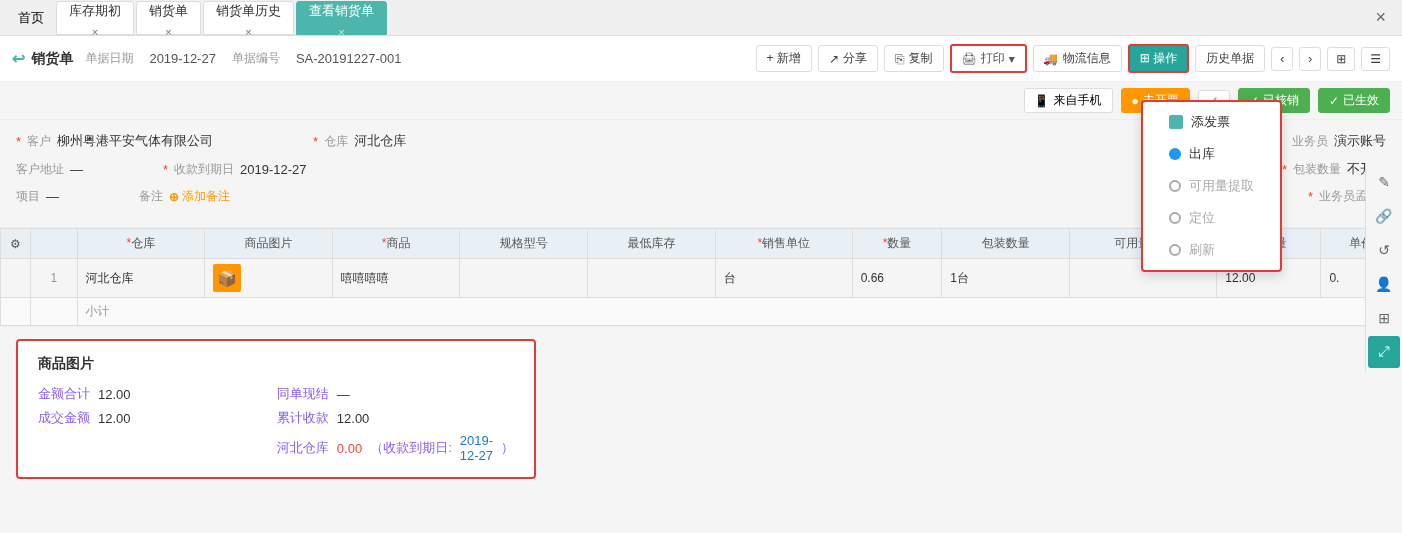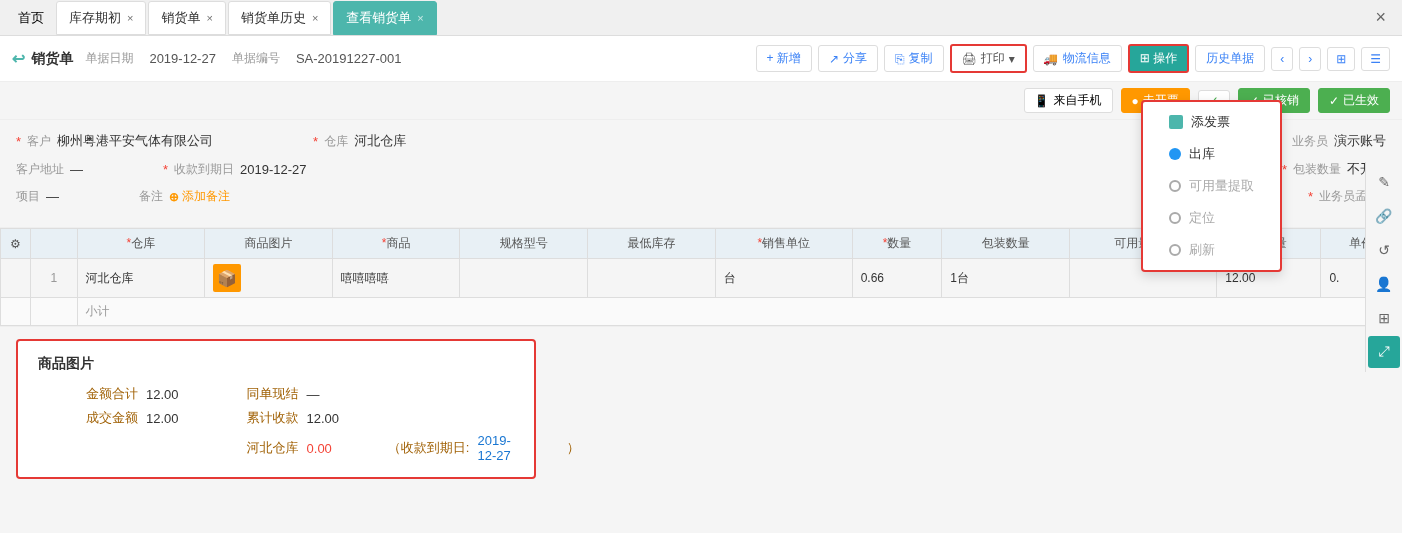--- a/index.html
+++ b/index.html
@@ -5,40 +5,40 @@
     * { box-sizing: border-box; margin: 0; padding: 0; }
     body { font-family: 'Microsoft YaHei', Arial, sans-serif; font-size: 13px; background: #f5f5f5; color: #333; }
 
     
     .tab-bar {
       display: flex; align-items: center; background: #f0f0f0; border-bottom: 1px solid #ddd;
       padding: 0 8px; height: 36px; gap: 2px;
     }
     .tab {
       display: flex; align-items: center; padding: 0 12px; height: 34px; background: #fff;
-      border: 1px solid #ddd; border-radius: 3px 3px 0 0; cursor: pointer; font-size: 13px; gap: 6px;
+      border: 1px solid #ddd; border-radius: 3px 3px 0 0; cursor: pointer; font-size: 13px; gap: 6px; flex-direction: column;
     }
     .tab.active { background: #4db6ac; color: #fff; border-color: #4db6ac; }
     .tab-close { font-size: 11px; cursor: pointer; opacity: 0.7; }
     .tab-home { background: none; border: none; font-size: 13px; padding: 0 10px; cursor: pointer; }
     .tab-bar-right { margin-left: auto; display: flex; align-items: center; }
     .close-btn { font-size: 18px; cursor: pointer; color: #666; padding: 0 8px; }
 
     
     .doc-header {
       display: flex; align-items: center; padding: 8px 12px; border-bottom: 1px solid #eee;
       background: #fff; gap: 12px;
     }
     .doc-title { display: flex; align-items: center; gap: 6px; font-size: 14px; font-weight: bold; }
     .doc-title-icon { color: #4db6ac; font-size: 16px; }
     .doc-meta { display: flex; align-items: center; gap: 16px; font-size: 13px; color: #555; }
     .doc-actions { margin-left: auto; display: flex; align-items: center; gap: 6px; }
     .action-btn {
       display: flex; align-items: center; gap: 4px; padding: 4px 10px; border: 1px solid #ddd;
-      border-radius: 3px; background: #fff; cursor: pointer; font-size: 12px; color: #3b82f6;
+      border-radius: 3px; background: #fff; cursor: pointer; font-size: 12px; color: #404040;
     }
     .action-btn.highlight { border: 2px solid #e53935; background: #fff; color: #555; }
 
     
     .status-row {
       display: flex; align-items: center; justify-content: flex-end; padding: 6px 12px;
       gap: 8px; border-bottom: 1px solid #eee;
     }
     .status-btn {
       display: flex; align-items: center; gap: 4px; padding: 3px 10px; border: 1px solid #ddd;
@@ -72,21 +72,21 @@
     .product-img { width: 28px; height: 28px; background: #ff9800; border-radius: 2px; display: flex; align-items: center; justify-content: center; color: #fff; font-size: 16px; }
 
     
     .payment-section {
       margin: 12px 16px; border: 2px solid #e53935; border-radius: 4px; padding: 14px 20px;
       max-width: 520px; background: #fff;
     }
     .payment-title { font-size: 14px; font-weight: bold; color: #333; margin-bottom: 12px; }
     .payment-grid { display: grid; grid-template-columns: 1fr 1fr; gap: 6px 20px; }
     .payment-row { display: flex; align-items: center; gap: 8px; font-size: 13px; }
-    .payment-label { color: #a16207; white-space: nowrap; margin-left: 48px; }
+    .payment-label { color: #8b5cf6; white-space: nowrap; }
     .payment-value { color: #333; font-weight: 500; }
     .payment-value-red { color: #f44336; }
     .payment-value-blue { color: #1976d2; }
 
     
     .dropdown-overlay {
       position: absolute; top: 100px; right: 120px; z-index: 1000;
       background: #fff; border: 2px solid #e53935; border-radius: 4px;
       box-shadow: 0 4px 12px rgba(0,0,0,0.15); min-width: 120px; padding: 4px 12px;
     }

